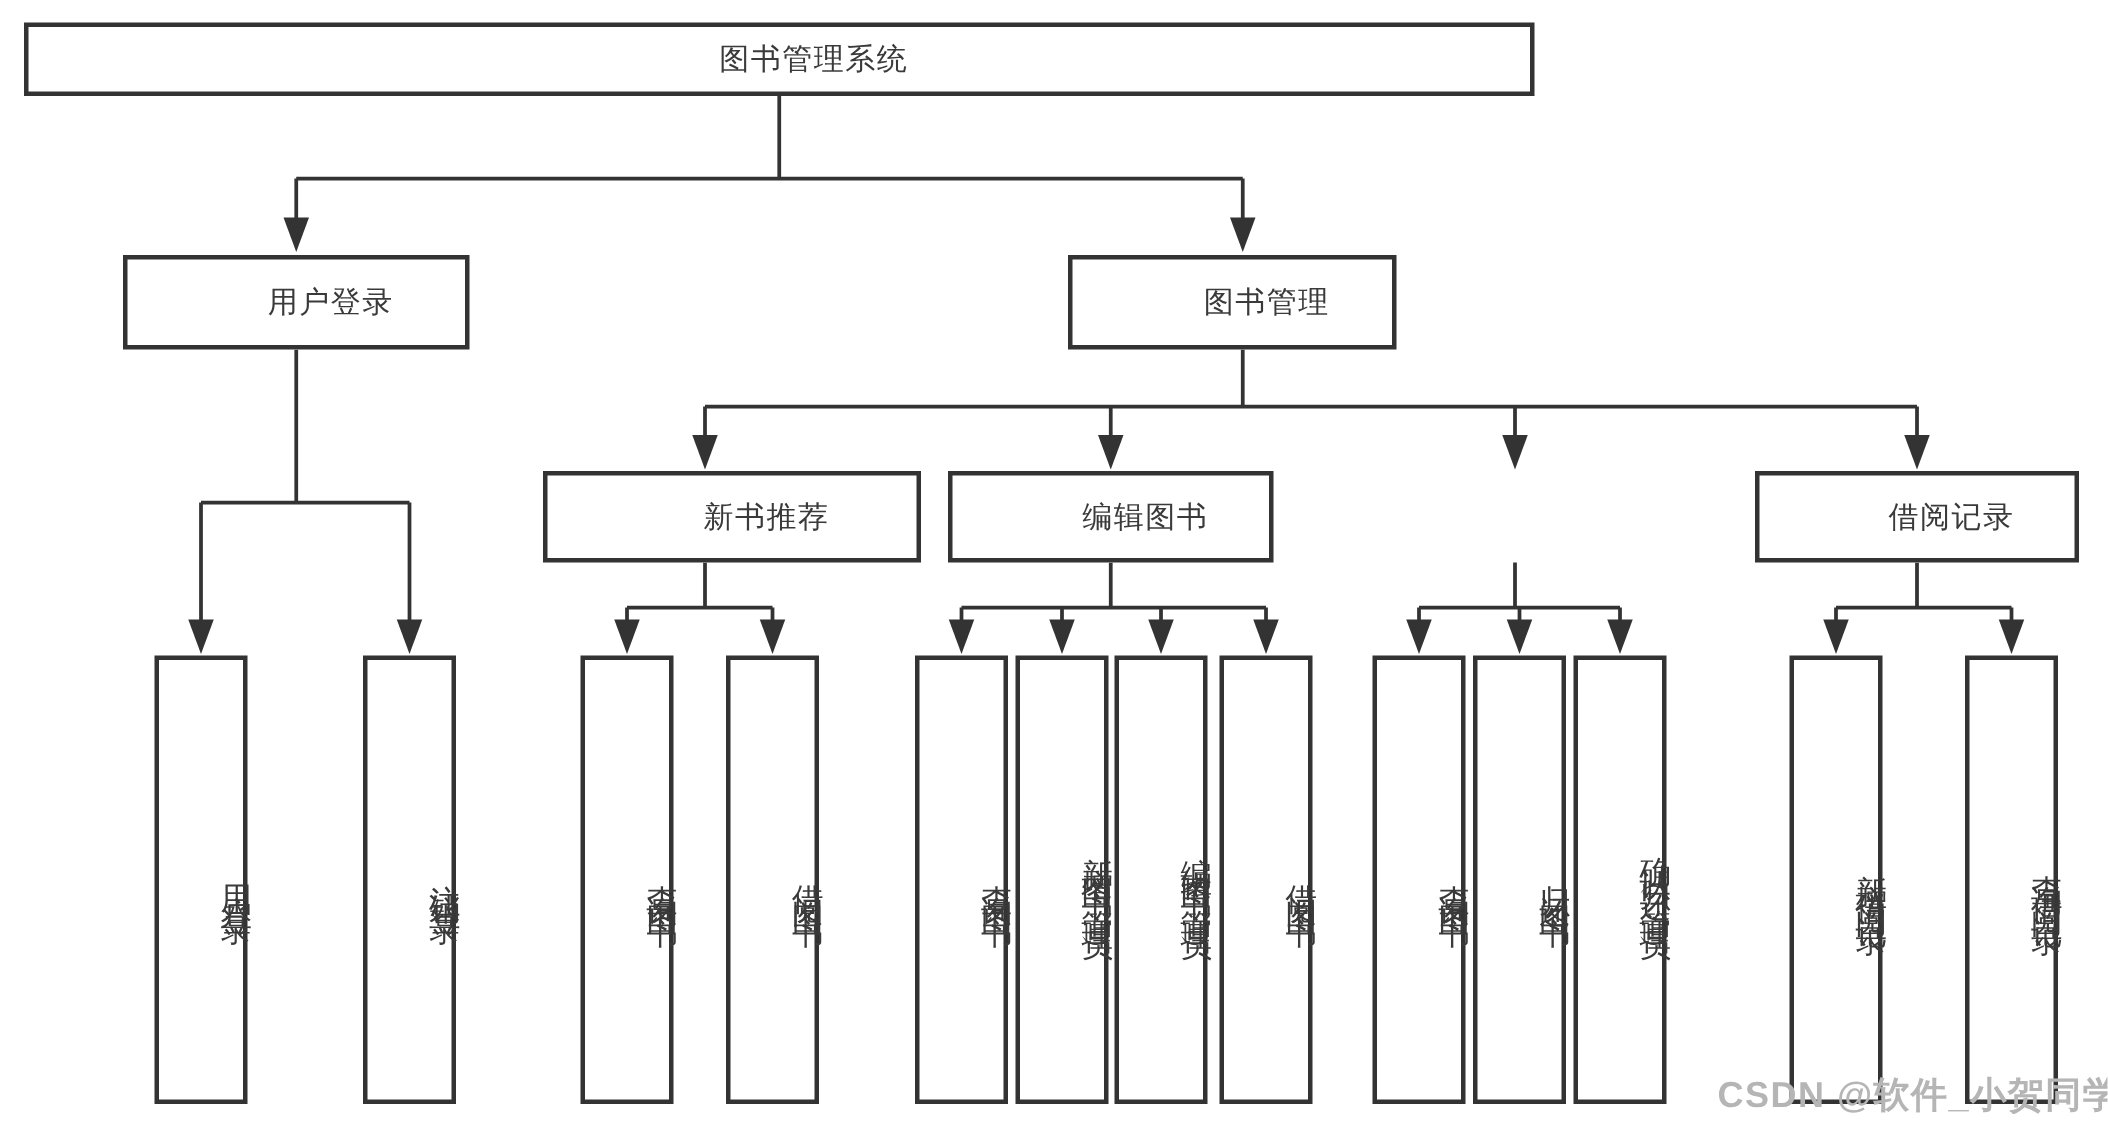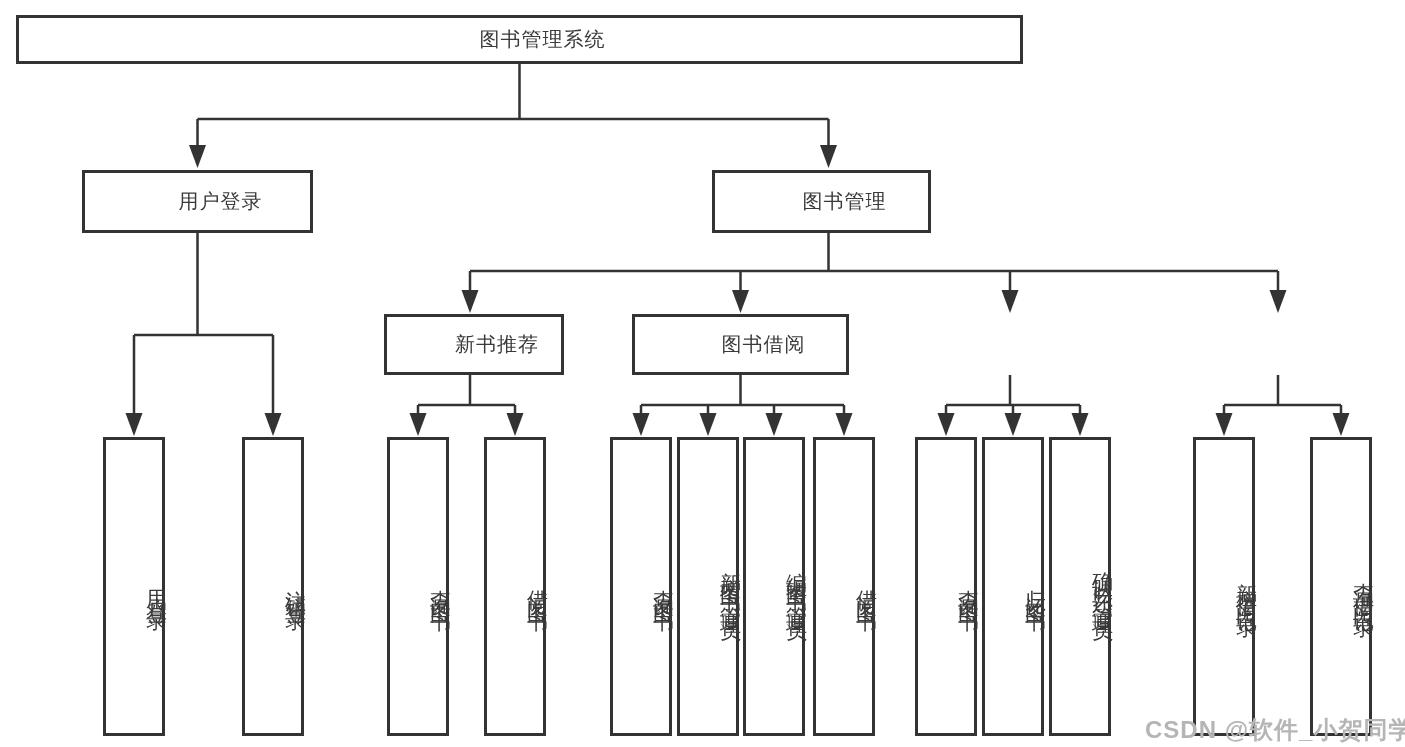--- a/index.html
+++ b/index.html
@@ -125,25 +125,28 @@
     <span class="hlabel">图书管理系统</span>
   </div>
 
   <div class="node" style="left:82px;top:170px;width:231px;height:63px">
     <span class="hlabel">用户登录</span>
   </div>
   <div class="node" style="left:712px;top:170px;width:219px;height:63px">
     <span class="hlabel">图书管理</span>
   </div>
 
-  <div class="node" style="left:384px;top:314px;width:180px;height:61px">
+  <div class="node" style="left:362px;top:314px;width:252px;height:61px">
     <span class="hlabel">新书推荐</span>
   </div>
   <div class="node" style="left:632px;top:314px;width:217px;height:61px">
-    <span class="hlabel">图书借阅</span>
+    <span class="hlabel">编辑图书</span>
+  </div>
+  <div class="node" style="left:1170px;top:314px;width:216px;height:61px">
+    <span class="hlabel">借阅记录</span>
   </div>
 
   <div class="node leaf" style="left:103px">
     <span class="vlabel">用户登录</span>
   </div>
   <div class="node leaf" style="left:242px">
     <span class="vlabel">注销登录</span>
   </div>
 
   <div class="node leaf" style="left:387px">

